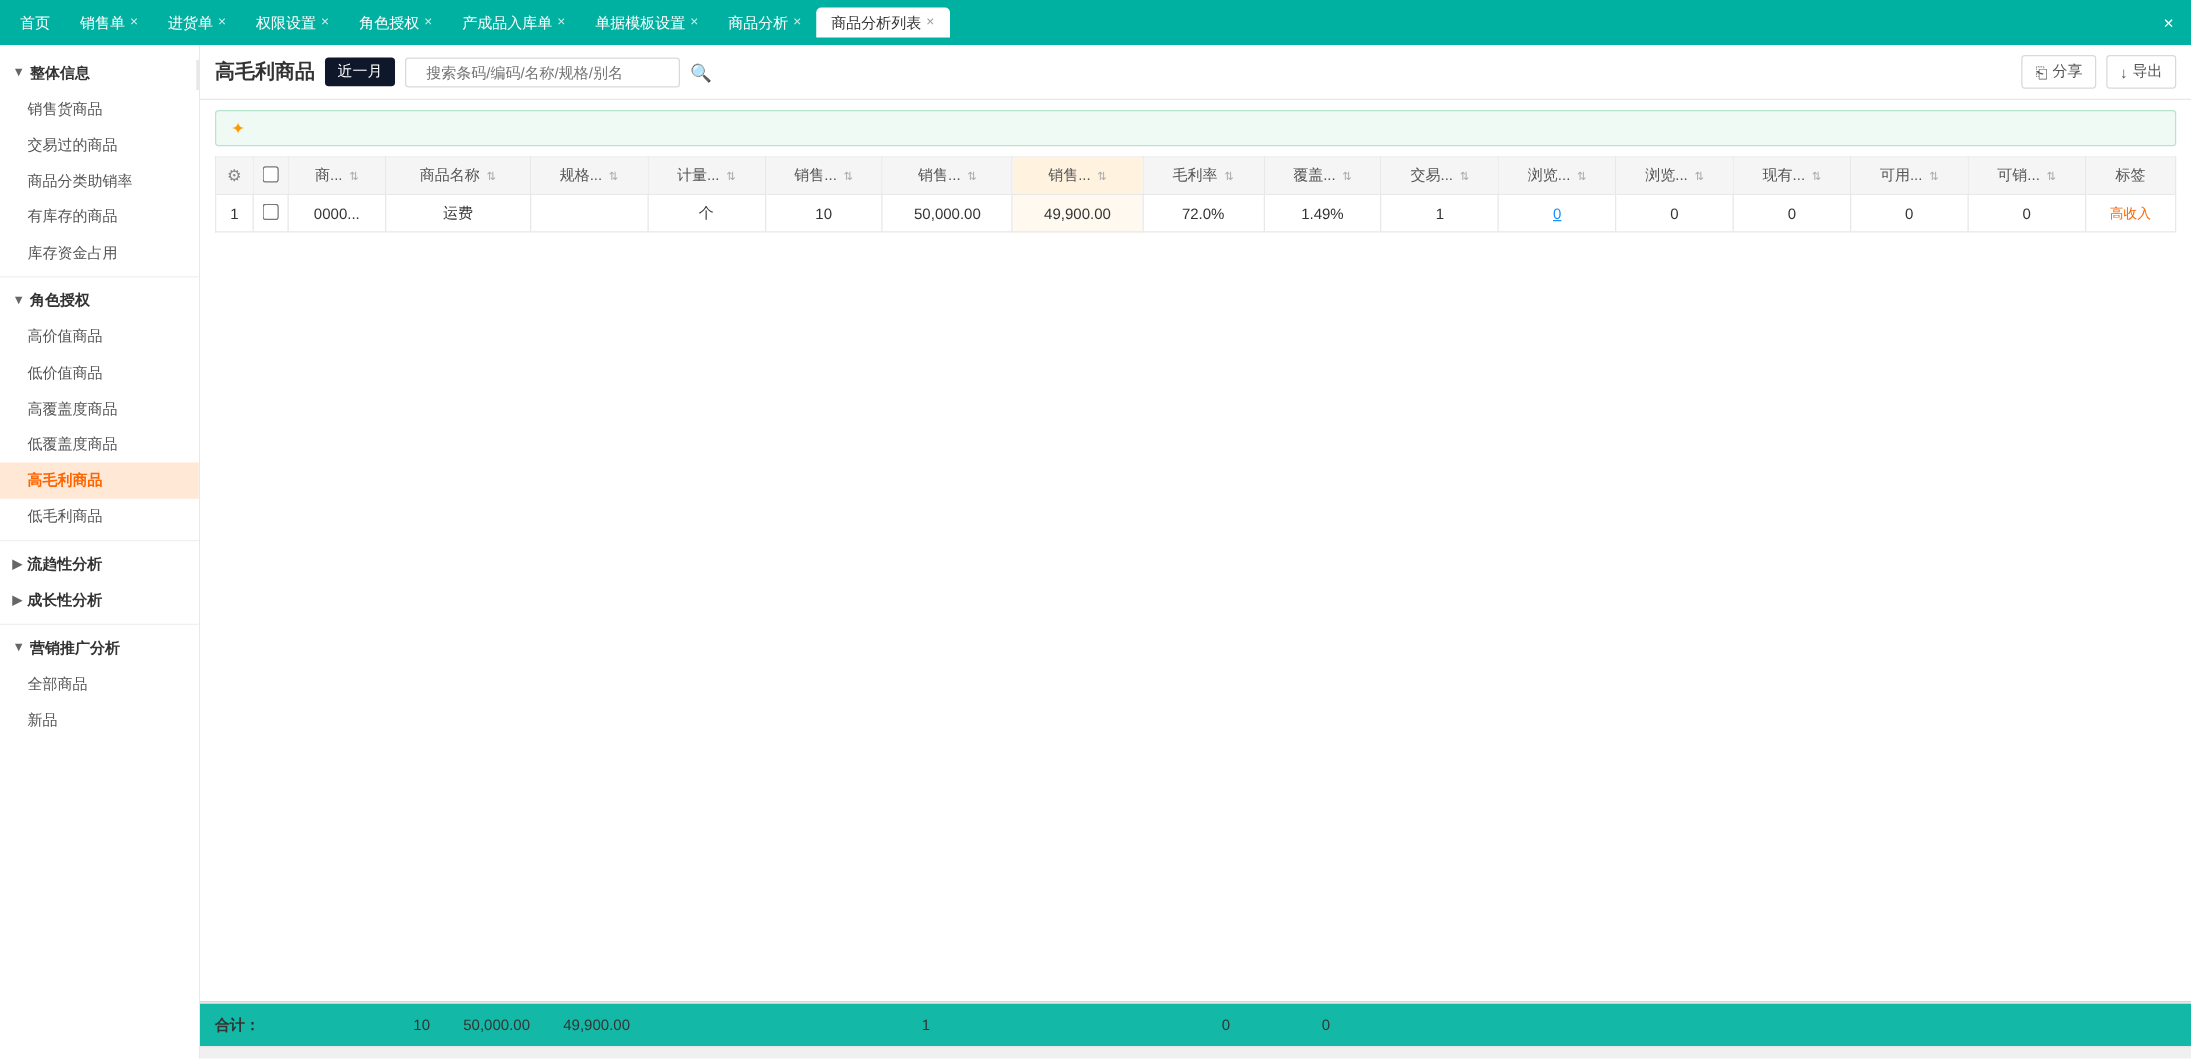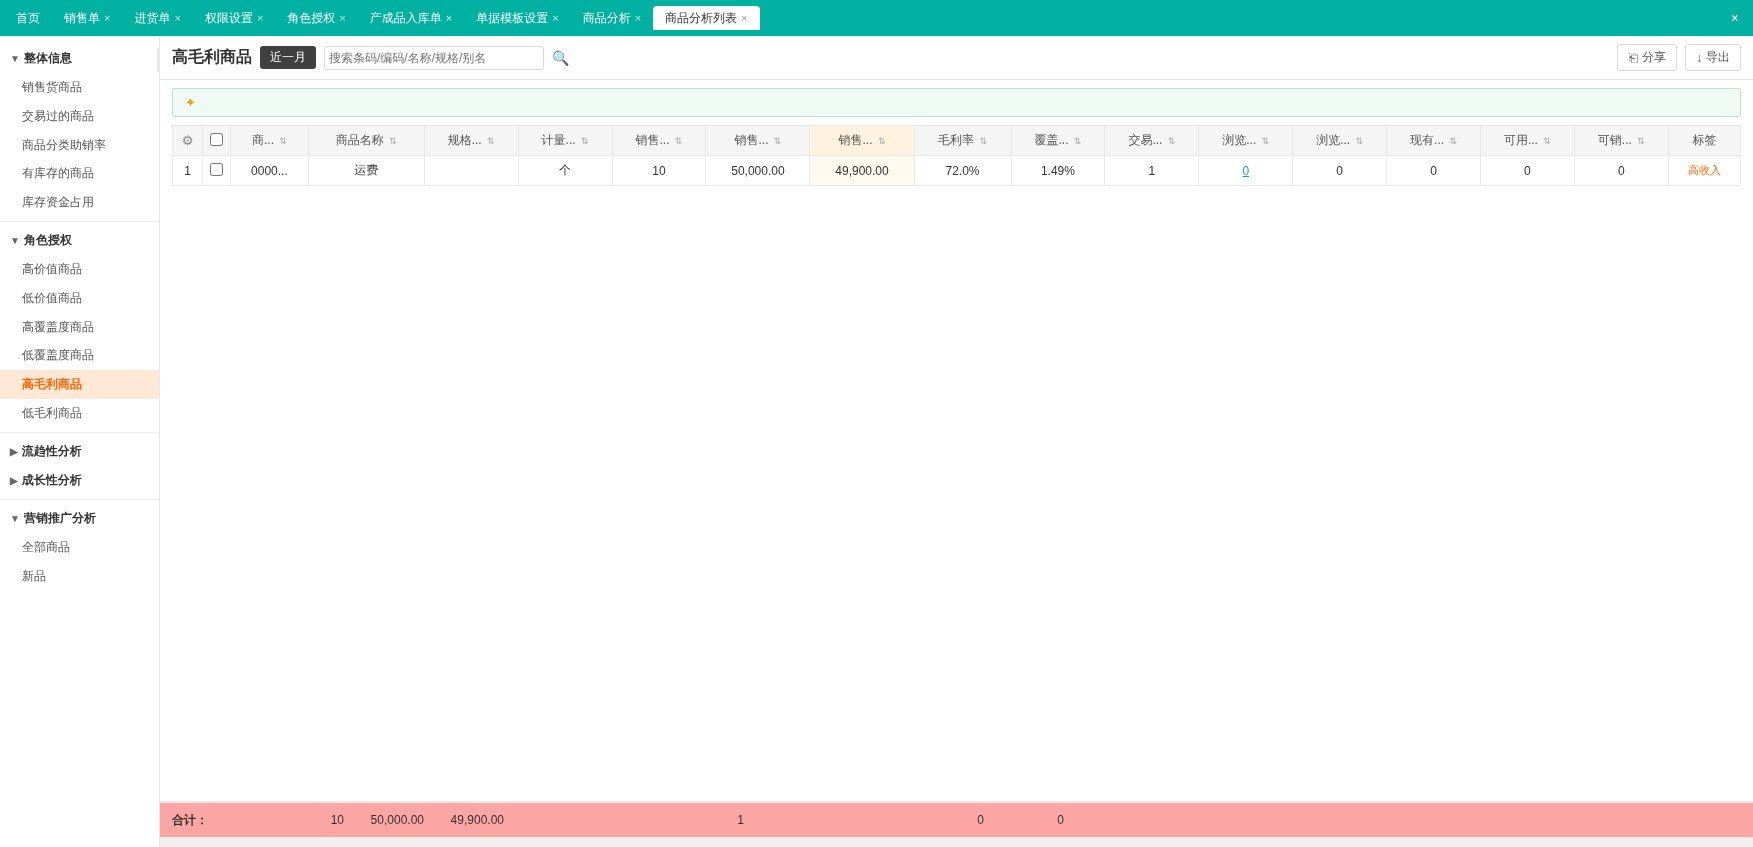--- a/index.html
+++ b/index.html
@@ -126,32 +126,32 @@
       padding: 8px 12px;
       border-bottom: 1px solid #e8e8e8;
       gap: 8px;
     }
     .content-title {
       font-size: 16px;
       font-weight: bold;
       color: #333;
     }
     .filter-btn {
-      background: #404040;
+      background: #0f172a;
       color: #fff;
       border: none;
       border-radius: 3px;
       padding: 3px 10px;
       font-size: 12px;
       cursor: pointer;
     }
     .search-input {
       border: 1px solid #d9d9d9;
       border-radius: 3px;
-      padding: 4px 4px;
+      padding: 4px 16px;
       font-size: 12px;
       width: 220px;
       outline: none;
       color: #999;
     }
     .search-btn {
       background: none;
       border: none;
       cursor: pointer;
       color: #666;
@@ -219,21 +219,21 @@
     .tag-high { color: #ff6600; font-size: 11px; margin-left: 48px; }
     .col-icon { font-size: 13px; color: #888; cursor: pointer; }
     .sort-icon { font-size: 9px; color: #aaa; margin-left: 2px; }
     .link-cell { color: #1890ff; text-decoration: underline; cursor: pointer; }
 
     
     .table-footer {
       display: flex;
       align-items: center;
       border-top: 2px solid #e8e8e8;
-      background: #fca5a5;
+      background: #14b8a6;
       padding: 6px 12px;
       min-height: 36px;
       font-size: 12px;
       color: #333;
     }
     .footer-label { min-width: 120px; font-weight: bold; }
     .footer-cell {
       min-width: 80px;
       text-align: right;
       padding: 0 8px;

